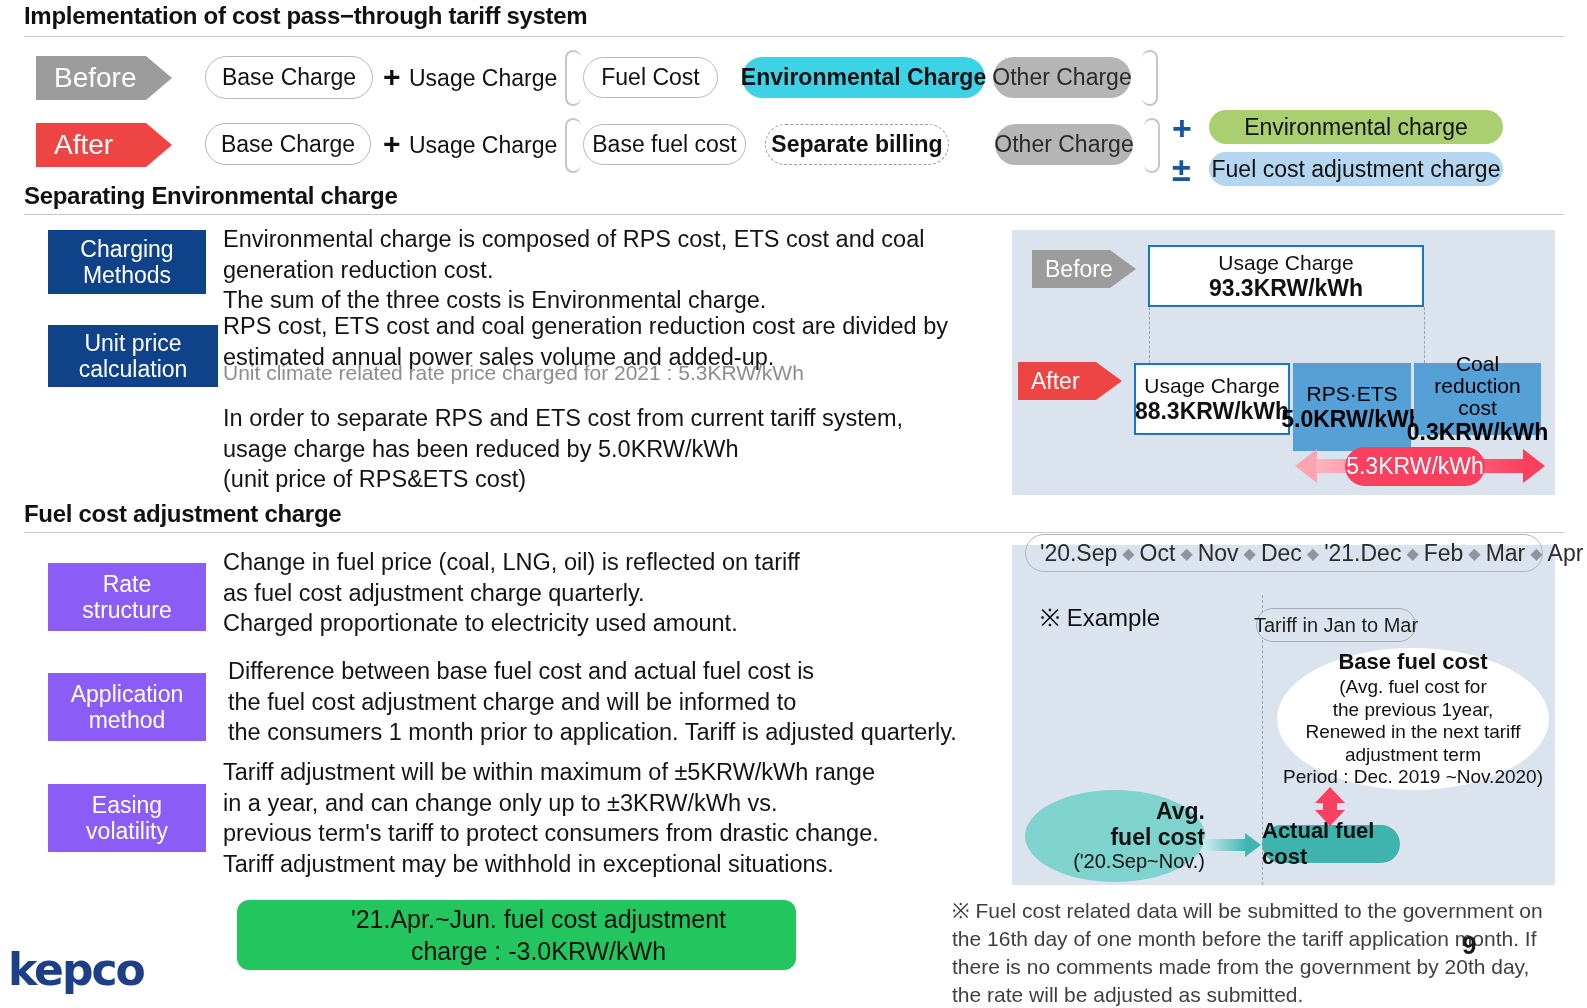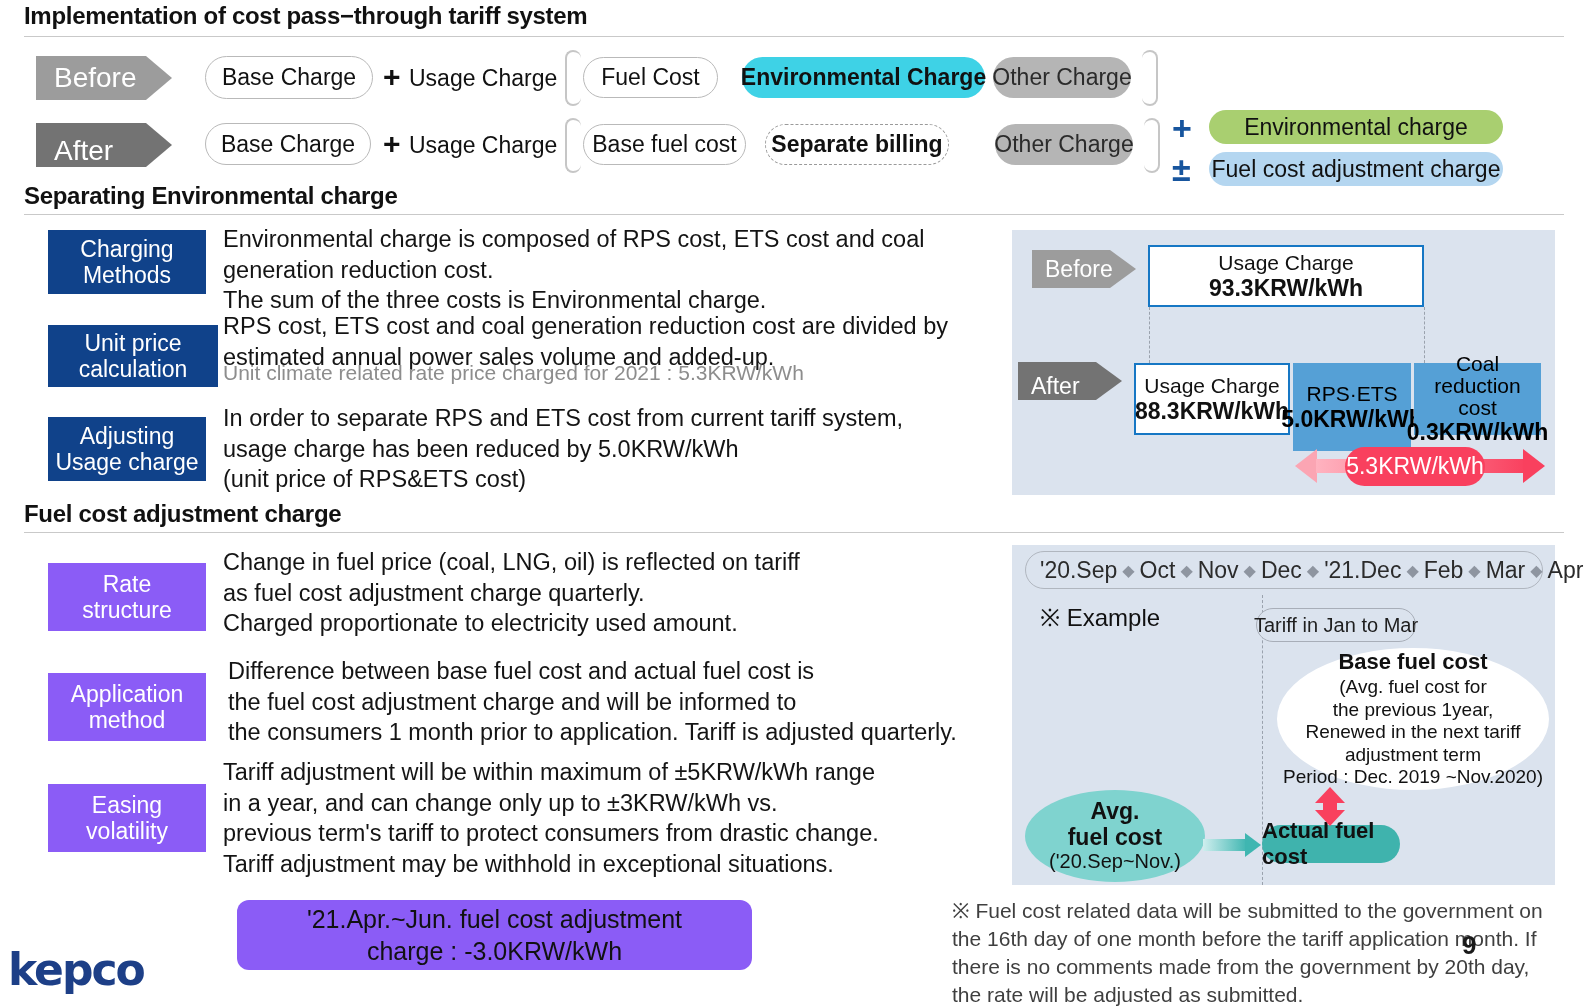--- a/index.html
+++ b/index.html
@@ -27,21 +27,21 @@
   
   .chev{
     position:absolute;
     display:flex;align-items:center;justify-content:flex-start;
     color:#fff;font-size:28px;
     padding-left:18px;
     box-sizing:border-box;
     clip-path:polygon(0 0, calc(100% - 26px) 0, 100% 50%, calc(100% - 26px) 100%, 0 100%);
   }
   .chev.gray{background:#9c9c9c;}
-  .chev.blue{background:#737373;align-items:flex-end;}
+  .chev.blue{background:#ef4444;}
 
   
   .pill{
     position:absolute;
     display:flex;align-items:center;justify-content:center;
     box-sizing:border-box;
     border-radius:999px;
     font-size:23px;
     white-space:nowrap;
     color:#111;
@@ -188,23 +188,23 @@
   .note{
     position:absolute;
     font-size:21px;line-height:1.34;color:#3f3f3f;
     white-space:pre-line;
   }
   .pagenum{
     position:absolute;font-size:26px;font-weight:bold;color:#1a1a1a;
   }
 
   .callout{
-    position:absolute;background:#8b5cf6;border-radius:12px;
+    position:absolute;background:#22c55e;border-radius:12px;
     display:flex;flex-direction:column;align-items:center;justify-content:center;
-    text-align:center;font-size:25px;line-height:1.3;color:#111;
+    text-align:center;font-size:25px;line-height:1.3;color:#111;padding-left:44px;
   }
 
   
   .logo{position:absolute;font-size:44px;font-weight:bold;color:#1d3f87;letter-spacing:-2px;font-family:"DejaVu Sans",sans-serif;}
 </style>
 </head>
 <body>
 
 <div class="slide">
 
@@ -275,24 +275,20 @@
 The sum of the three costs is Environmental charge.</div>
 
   <div class="lbl navy" style="left:48px;top:325px;width:170px;height:62px;">
     <span style="white-space:pre-line;">Unit price
 calculation</span>
   </div>
   <div class="body-txt" style="left:223px;top:311px;width:760px;">RPS cost, ETS cost and coal generation reduction cost are divided by
 estimated annual power sales volume and added-up.</div>
   <div class="sub-txt" style="left:223px;top:360px;width:760px;">Unit climate related rate price charged for 2021 : 5.3KRW/kWh</div>
 
-  <div class="lbl navy" style="left:48px;top:417px;width:158px;height:64px;">
-    <span style="white-space:pre-line;">Adjusting
-Usage charge</span>
-  </div>
   <div class="body-txt" style="left:223px;top:403px;width:760px;">In order to separate RPS and ETS cost from current tariff system,
 usage charge has been reduced by 5.0KRW/kWh
 (unit price of RPS&amp;ETS cost)</div>
 
   <div class="panel" style="left:1012px;top:230px;width:543px;height:265px;"></div>
 
   <div class="chev gray" style="left:1032px;top:250px;width:104px;height:38px;font-size:23px;padding-left:13px;">
     <span>Before</span>
   </div>
   <div class="boxo white-blue" style="left:1148px;top:245px;width:276px;height:62px;">
@@ -355,21 +351,21 @@
 previous term's tariff to protect consumers from drastic change.
 Tariff adjustment may be withhold in exceptional situations.</div>
 
   <div class="callout" style="left:237px;top:900px;width:515px;height:70px;">
     <span style="white-space:pre-line;">'21.Apr.~Jun. fuel cost adjustment
 charge : -3.0KRW/kWh</span>
   </div>
 
   <div class="panel" style="left:1012px;top:545px;width:543px;height:340px;"></div>
 
-  <div class="timeline" style="left:1025px;top:551px;width:518px;height:38px;">
+  <div class="timeline" style="left:1025px;top:534px;width:518px;height:38px;">
     <span>'20.Sep</span>
       <span class="dot">◆</span>
     <span>Oct</span>
       <span class="dot">◆</span>
     <span>Nov</span>
       <span class="dot">◆</span>
     <span>Dec</span>
       <span class="dot">◆</span>
     <span>'21.Dec</span>
       <span class="dot">◆</span>
@@ -391,21 +387,21 @@
 
   <div class="oval" style="left:1277px;top:648px;width:272px;height:142px;">
     <div class="h">Base fuel cost</div>
     <div class="l" style="white-space:pre-line;">(Avg. fuel cost for
 the  previous  1year,
 Renewed in the next tariff
 adjustment term
 Period : Dec. 2019 ~Nov.2020)</div>
   </div>
 
-  <div class="teal-oval" style="left:1025px;top:790px;width:180px;height:92px;">
+  <div class="teal-oval" style="left:1025px;top:790px;width:180px;height:92px;align-items:flex-end;">
     <div class="a">Avg.</div>
     <div class="a">fuel cost</div>
     <div class="b">('20.Sep~Nov.)</div>
   </div>
 
   <div class="cy-arrow-bar" style="left:1203px;top:839px;width:44px;"></div>
   <div class="cy-arrow-head" style="left:1245px;top:833px;"></div>
 
   <div class="teal-pill" style="left:1262px;top:825px;width:138px;height:38px;">
     <span>Actual fuel cost</span>

